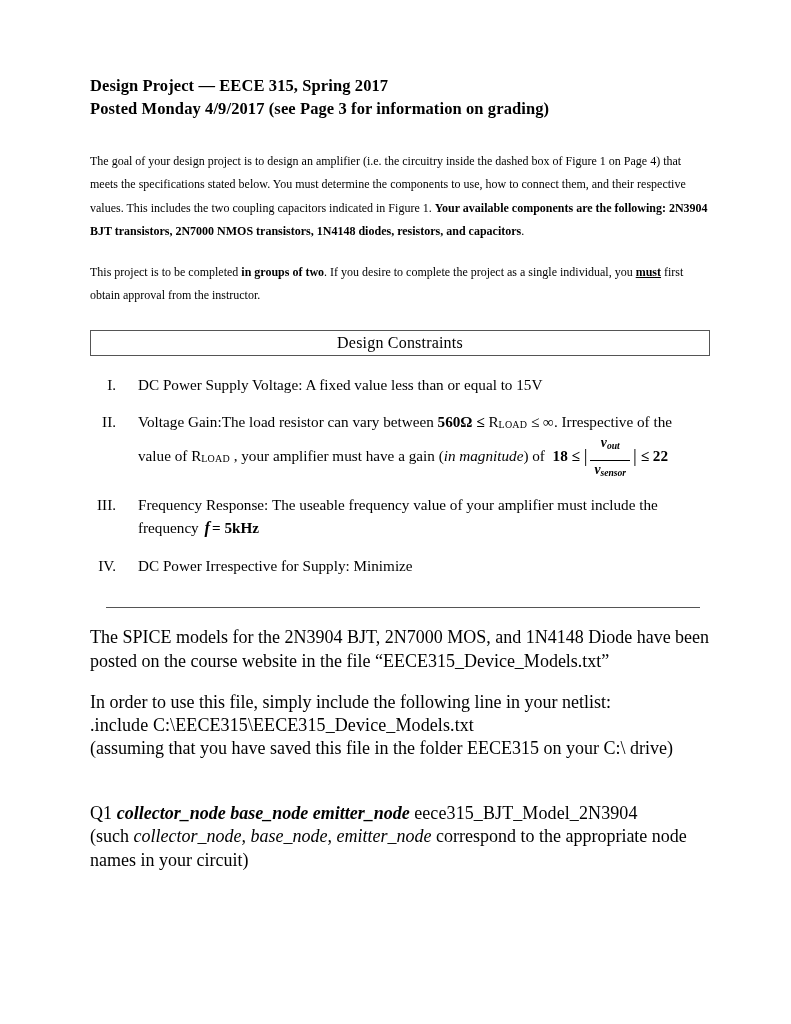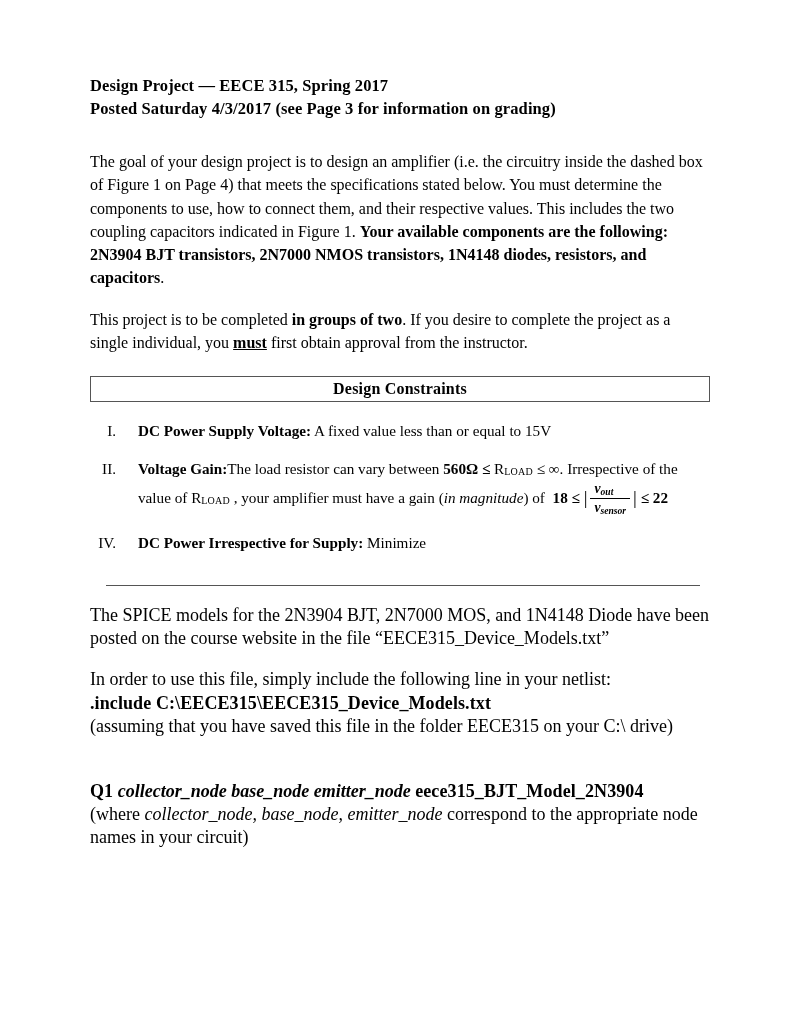--- a/index.html
+++ b/index.html
@@ -34,88 +34,89 @@
   .title-line {
     font-weight: bold;
     font-size: 16.5px;
     line-height: 23px;
     letter-spacing: 0.1px;
     white-space: nowrap;
   }
 
   
   .para {
-    font-size: 16px;
+    font-size: 12px;
     line-height: 23.3px;
     text-align: left;
     margin: 0 0 18px 0;
   }
   .para b { font-weight: bold; }
   .para u { text-decoration: underline; }
 
   
   .constraints-box {
     margin-top: 22px;
     margin-bottom: 17px;
     border: 1px solid #555555;
     width: 618px;
     height: 24px;
     display: flex;
     align-items: center;
     justify-content: center;
     background: #ffffff;
   }
   .constraints-box .label {
-    font-weight: bold;
+    font-weight: normal;
     font-size: 16px;
     letter-spacing: 0.2px;
   }
 
   
   .constraint {
     position: relative;
     padding-left: 48px;
     font-size: 15.2px;
     line-height: 23.5px;
     margin-bottom: 14px;
   }
   .constraint .num {
     position: absolute;
     left: 0;
     top: 0;
     width: 26px;
     text-align: right;
     font-size: 15.2px;
   }
-  .constraint .term { font-weight: bold; }
+  .constraint .term { font-weight: normal; }
   .constraint i { font-style: italic; text-align: center; }
   .constraint b { font-weight: bold; }
 
   
   .sc-sub {
     font-size: 10px;
     letter-spacing: 0.2px;
     position: relative;
     top: 1px;
   }
 
   
   .frac {
     display: inline-flex;
     flex-direction: column;
     vertical-align: middle;
-    text-align: left;
+    text-align: center;
     font-family: "Liberation Serif", "DejaVu Serif", serif;
     font-style: italic;
     font-weight: bold;
     font-size: 13.6px;
     line-height: 15px;
     margin: 0 3px;
     position: relative;
     top: -1px;
+    gap: 8px;
   }
   .frac .numer { padding: 0 4px 1px 4px; }
   .frac .denom { padding: 1px 4px 0 4px; border-top: 1.3px solid #000; }
   .frac sub {
     font-size: 9.6px;
     font-style: italic;
     font-weight: bold;
     vertical-align: baseline;
     position: relative;
     top: 2px;
@@ -148,41 +149,41 @@
     border-top: 1.6px solid #555555;
   }
 
   
   .spice-para {
     font-size: 18px;
     line-height: 23.3px;
     margin: 0 0 18px 0;
   }
   .spice-para .code-bold {
-    font-weight: bold;
+    font-weight: normal;
     letter-spacing: 0.1px;
     text-align: right;
   }
   .spice-para .mono-italic-bold {
     font-weight: bold;
     font-style: italic;
     font-family: Liberation Serif, serif;
   }
   .spice-para .italic { font-style: italic; }
   .nowrapline { white-space: nowrap; }
 </style>
 </head>
 <body>
 
 <div class="page">
   <div class="content">
 
     <div class="title-block">
       <div class="title-line">Design Project — EECE 315, Spring 2017</div>
-      <div class="title-line">Posted Saturday 4/3/2017 (see Page 3 for information on grading)</div>
+      <div class="title-line">Posted Monday 4/9/2017 (see Page 3 for information on grading)</div>
     </div>
 
     <p class="para"><span>The goal of your design project is to design an amplifier (i.e. the circuitry inside the dashed box of Figure 1 on Page 4) that meets the specifications stated below.  You must determine the components to use, how to connect them, and their respective values.  This includes the two coupling capacitors indicated in Figure 1.  </span><b>Your available components are the following: 2N3904 BJT transistors, 2N7000 NMOS transistors, 1N4148 diodes, resistors, and capacitors</b><span>.</span></p>
 
     <p class="para"><span>This project is to be completed </span><b>in groups of two</b><span>.  If you desire to complete the project as a single individual, you </span><b><u>must</u></b><span> first obtain approval from the instructor.</span></p>
 
     <div class="constraints-box">
       <span class="label">Design Constraints</span>
     </div>
 
@@ -196,20 +197,26 @@
       <span class="num">II.</span>
       <span class="term">Voltage Gain:</span><span>The load resistor can vary between </span><b>560Ω ≤ </b><span>R</span><span class="sc-sub">LOAD</span><span> ≤ ∞.  Irrespective of the</span>
       <br>
       <span>value of </span><span>R</span><span class="sc-sub">LOAD</span><span> , your amplifier must have a gain (</span><i>in magnitude</i><span>) of</span>&nbsp;&nbsp;<span class="gainline"><b>18 ≤</b>&nbsp;<span class="mathbar">|</span><span class="frac">
             <span class="numer"><span>v</span><sub>out</sub></span>
             <span class="denom"><span>v</span><sub>sensor</sub></span>
           </span><span class="mathbar">|</span>&nbsp;<b>≤ 22</b></span>
       <br>
     </div>
 
+    <div class="constraint">
+      <span class="num">III.</span>
+      <span class="term">Frequency Response:</span>
+      <span>The useable frequency value of your amplifier must include the frequency</span>
+      <span class="ital-f">f</span><b>= 5kHz</b>
+    </div>
 
     <div class="constraint" style="margin-bottom:0;">
       <span class="num">IV.</span>
       <span class="term">DC Power Irrespective for Supply:</span>
       <span>Minimize</span>
     </div>
 
     <div class="hrule"></div>
 
     <p class="spice-para">The SPICE models for the 2N3904 BJT, 2N7000 MOS, and 1N4148 Diode have been posted on the course website in the file “EECE315_Device_Models.txt”</p>
@@ -218,17 +225,17 @@
       <span>In order to use this file, simply include the following line in your netlist:</span><br>
       <span class="code-bold nowrapline">.include   C:\EECE315\EECE315_Device_Models.txt</span><br>
       <span>(assuming that you have saved this file in the folder EECE315 on your C:\ drive)</span>
     </p>
 
     <p class="spice-para">
       <br>
       <span class="code-bold">Q1</span>
       <span class="mono-italic-bold">collector_node   base_node   emitter_node</span>
       <span class="code-bold">eece315_BJT_Model_2N3904</span><br>
-      <span>(where </span><span class="italic">collector_node, base_node, emitter_node</span><span> correspond to the appropriate node names in your circuit)</span>
+      <span>(such </span><span class="italic">collector_node, base_node, emitter_node</span><span> correspond to the appropriate node names in your circuit)</span>
     </p>
 
   </div>
 </div>
 
 </body></html>

